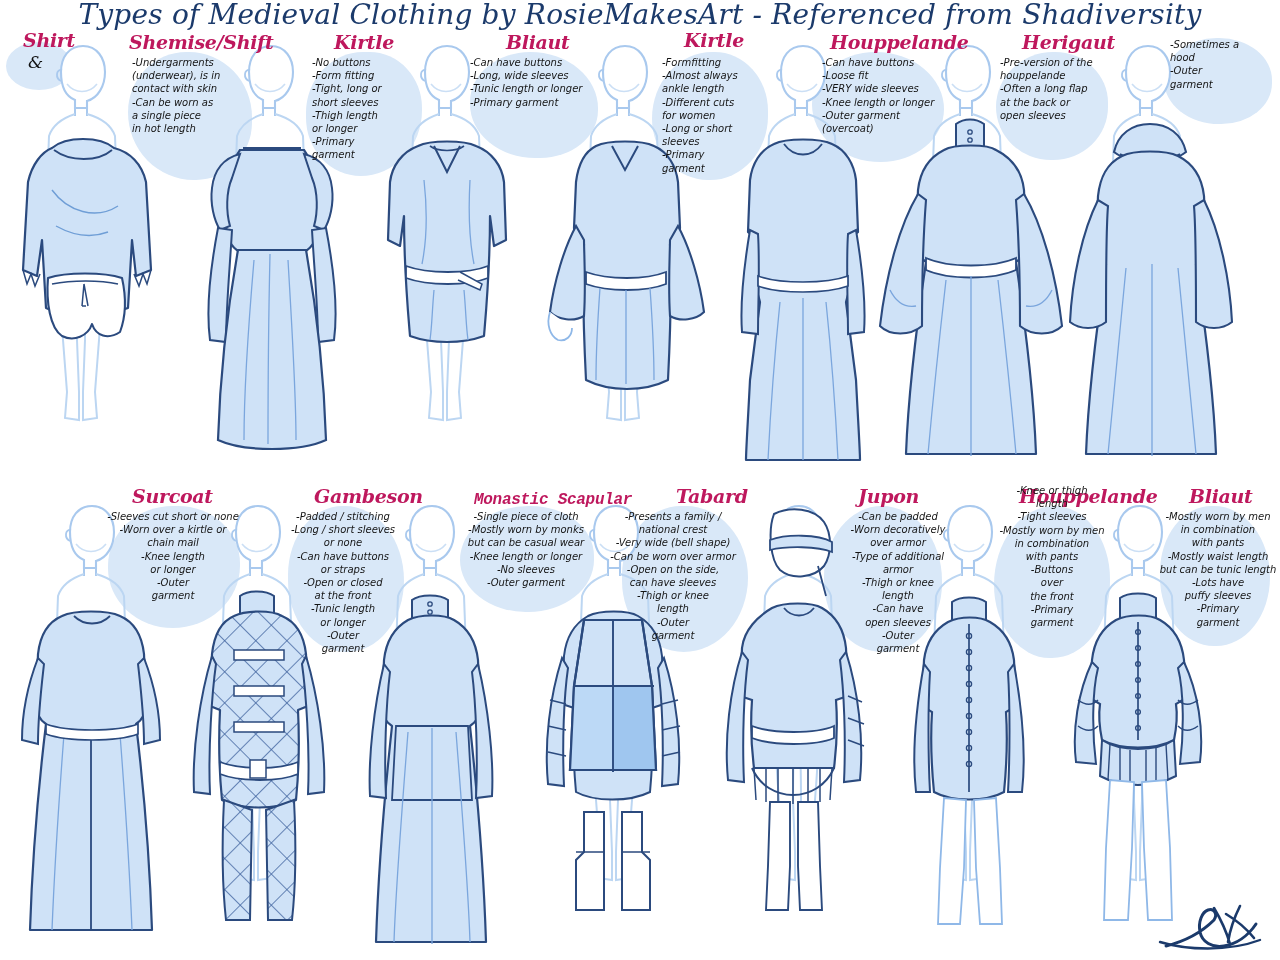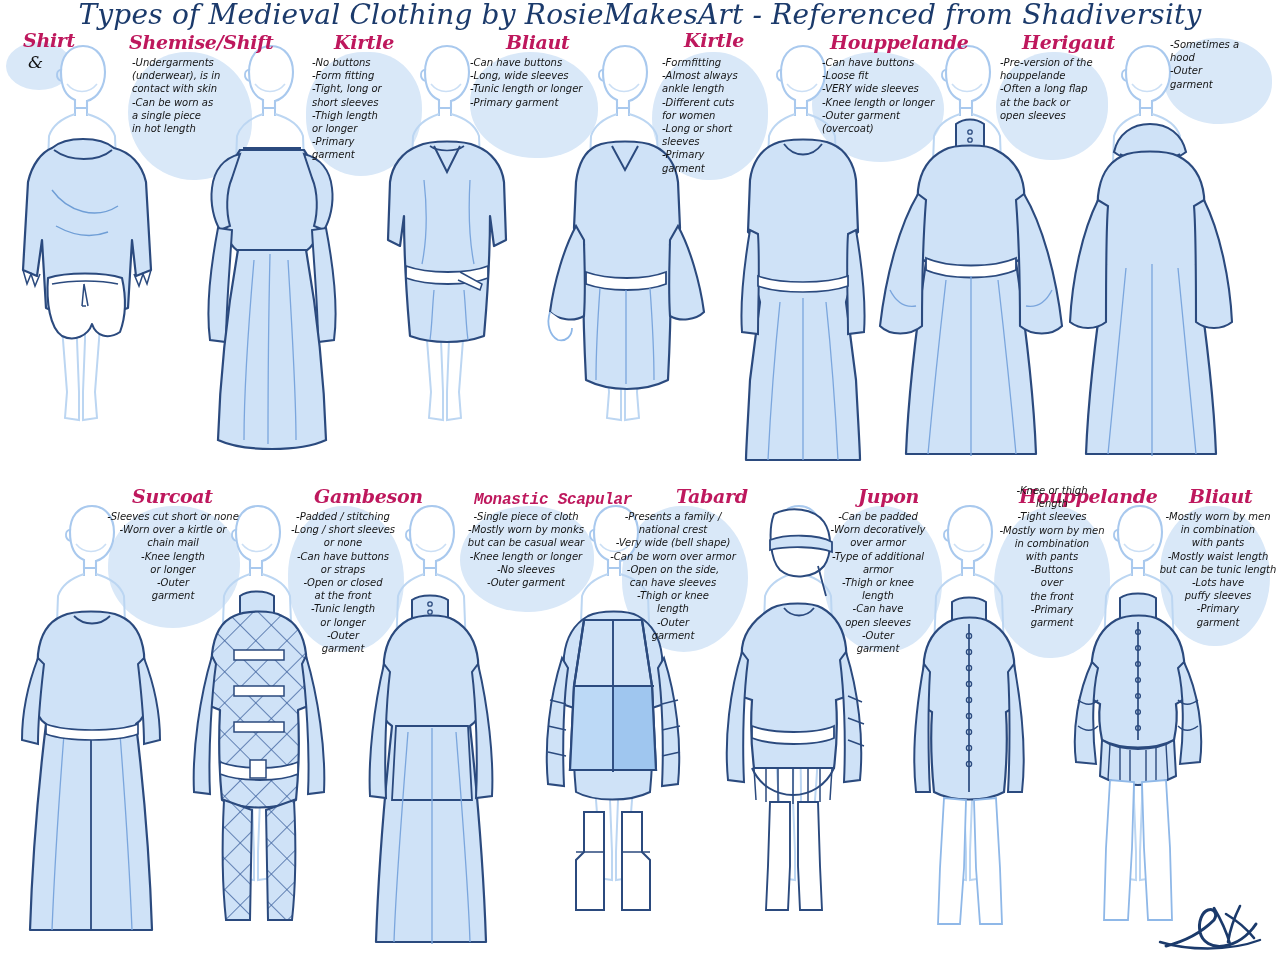--- a/index.html
+++ b/index.html
@@ -591,21 +591,21 @@
 -Very wide (bell shape)
 -Can be worn over armor
 -Open on the side,
 can have sleeves
 -Thigh or knee
  length
 -Outer
  garment</div>
 
   <div class="cat-label" style="left:839px; top:486px;">Jupon</div>
-  <div class="cat-notes ctr" style="left:816px; top:510px; width:124px;">-Can be padded
+  <div class="cat-notes ctr" style="left:836px; top:510px; width:124px;">-Can be padded
 -Worn decoratively
 over armor
 -Type of additional
  armor
 -Thigh or knee
  length
 -Can have
 open sleeves
 -Outer
  garment</div>

